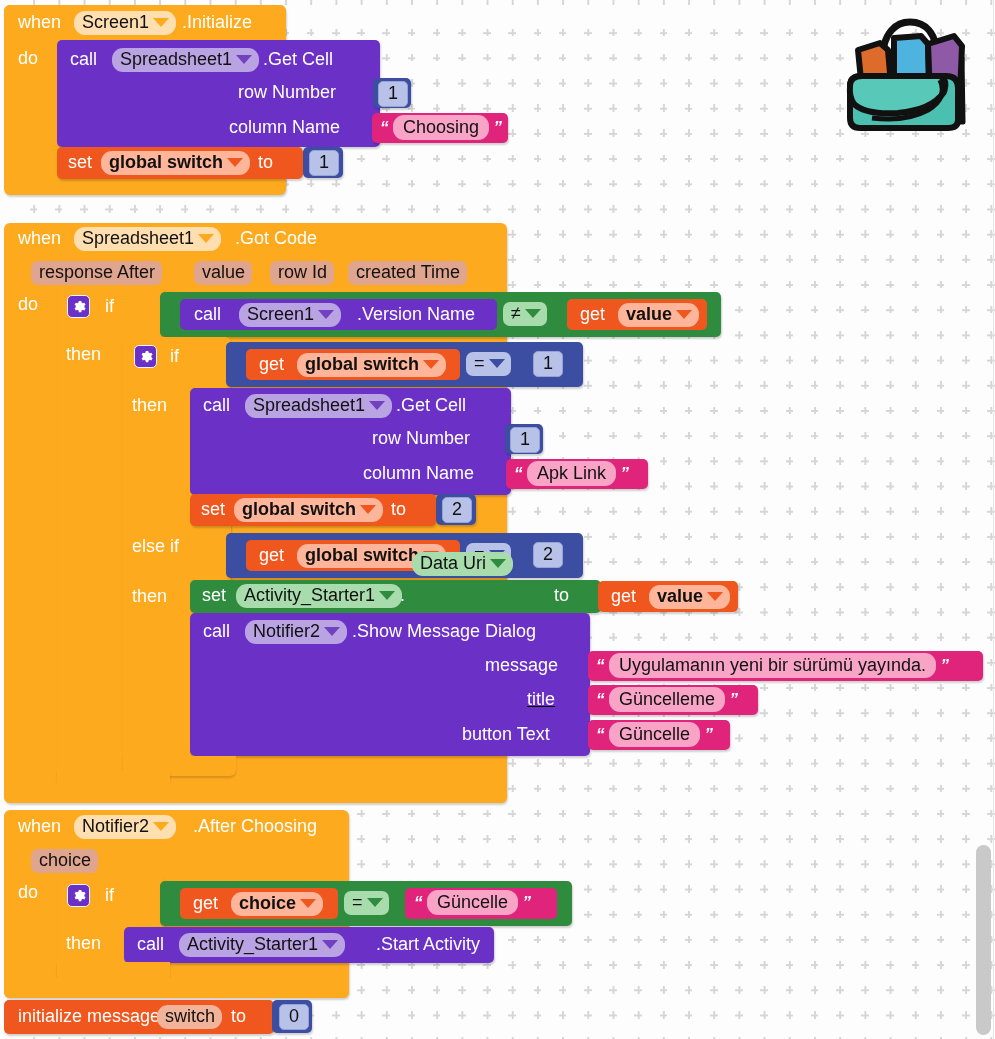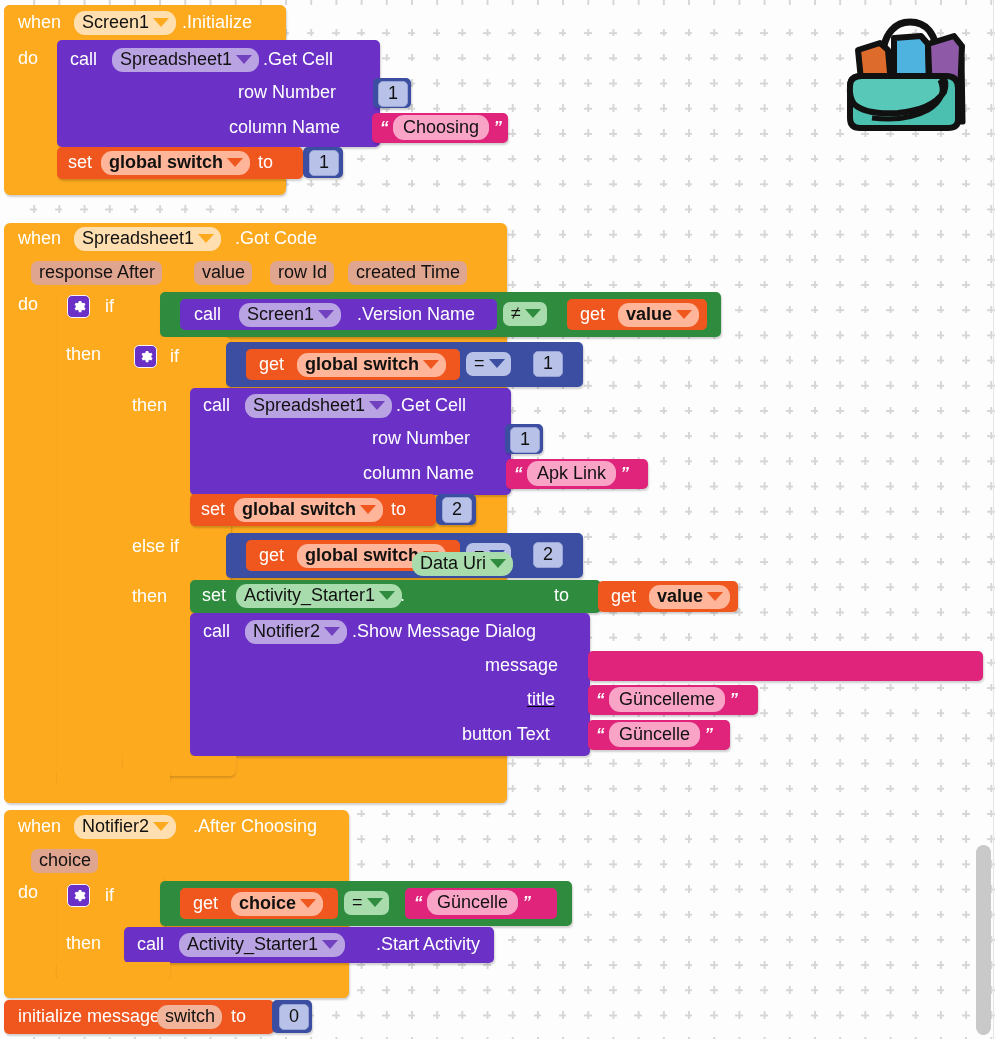--- a/index.html
+++ b/index.html
@@ -361,20 +361,25 @@
     <span class="caret caret-purple"></span>
   </div>
   <div class="blk" style="left:352px;top:621px;">
     <span class="lbl">.Show Message Dialog</span>
   </div>
 
   <div class="blk" style="left:485px;top:655px;">
     <span class="lbl">message</span>
   </div>
   <div class="blk pinkblk shadow" style="left:588px;top:651px;width:395px;height:30px;"></div>
+  <div class="blk" style="left:596px;top:653px;">
+    <span class="quote">“</span>
+    <span class="txtfield">Uygulamanın yeni bir sürümü yayında.</span>
+    <span class="quote">”</span>
+  </div>
 
   <div class="blk" style="left:527px;top:689px;text-decoration:underline;">
     <span class="lbl">title</span>
   </div>
   <div class="blk pinkblk shadow" style="left:588px;top:685px;width:170px;height:30px;"></div>
   <div class="blk" style="left:596px;top:687px;">
     <span class="quote">“</span>
     <span class="txtfield">Güncelleme</span>
     <span class="quote">”</span>
   </div>

